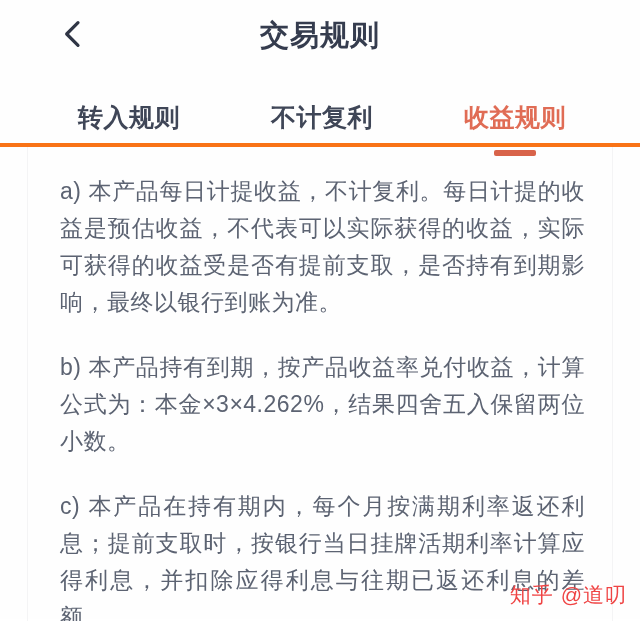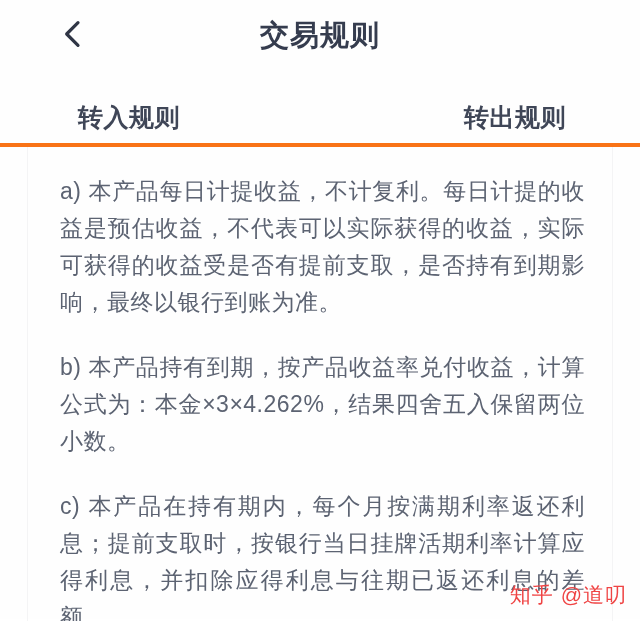--- a/index.html
+++ b/index.html
@@ -118,21 +118,22 @@
         <svg width="32" height="32" viewBox="0 0 24 24">
           <polyline points="15 3.5 6.5 12 15 20.5" fill="none" stroke="#2f3545" stroke-width="2.4" stroke-linecap="round" stroke-linejoin="round"></polyline>
         </svg>
       </span>
     </button>
     <div class="page-title">交易规则</div>
   </div>
 
   <div class="tabs">
     <button class="tab">转入规则</button>
-    <button class="tab">转出规则</button>
+    <button class="tab">不计复利</button>
+    <button class="tab active">收益规则</button>
   </div>
 
   <div class="content-frame">
     <p class="rule-paragraph">a) 本产品每日计提收益，不计复利。每日计提的收益是预估收益，不代表可以实际获得的收益，实际可获得的收益受是否有提前支取，是否持有到期影响，最终以银行到账为准。</p>
     <p class="rule-paragraph">b) 本产品持有到期，按产品收益率兑付收益，计算公式为：本金×3×4.262%，结果四舍五入保留两位小数。</p>
     <p class="rule-paragraph">c) 本产品在持有期内，每个月按满期利率返还利息；提前支取时，按银行当日挂牌活期利率计算应得利息，并扣除应得利息与往期已返还利息的差额。</p>
   </div>
 
   <div class="watermark">知乎 @道叨</div>
 

